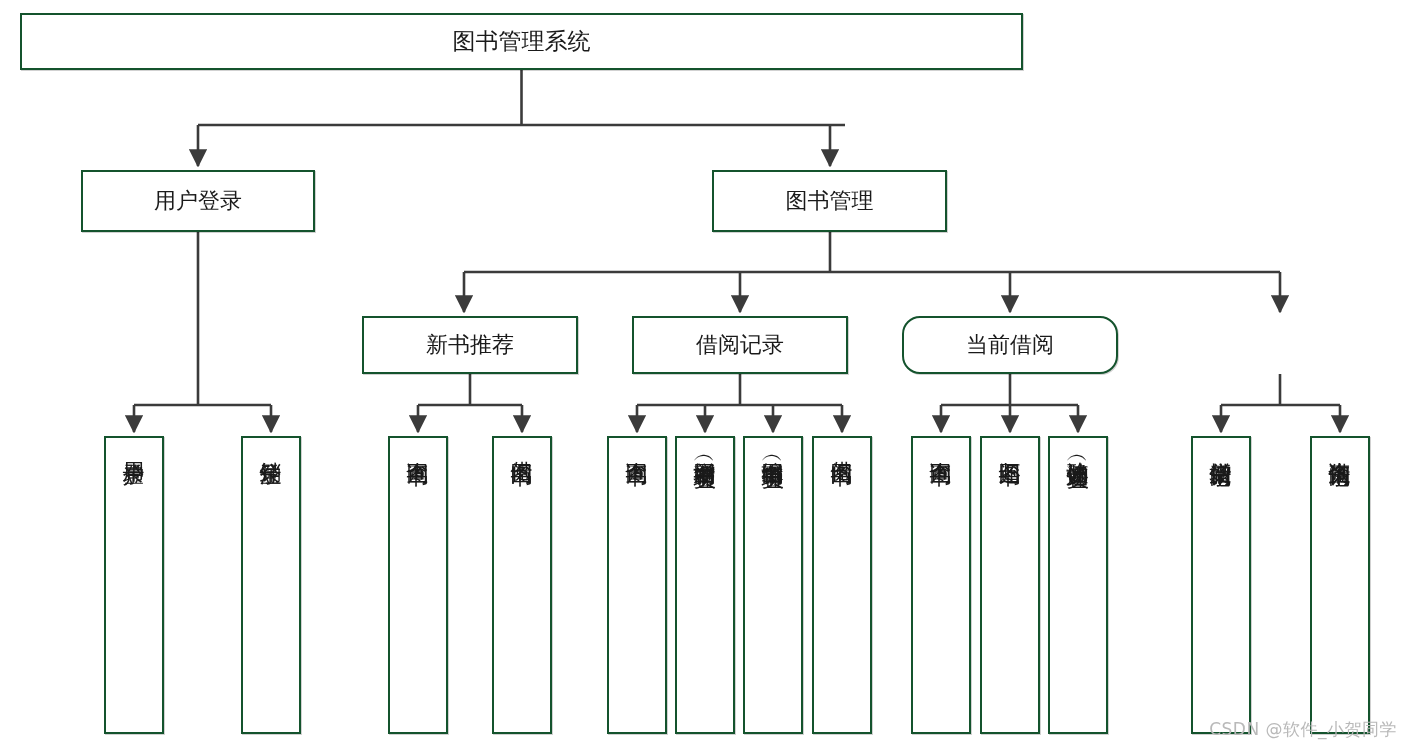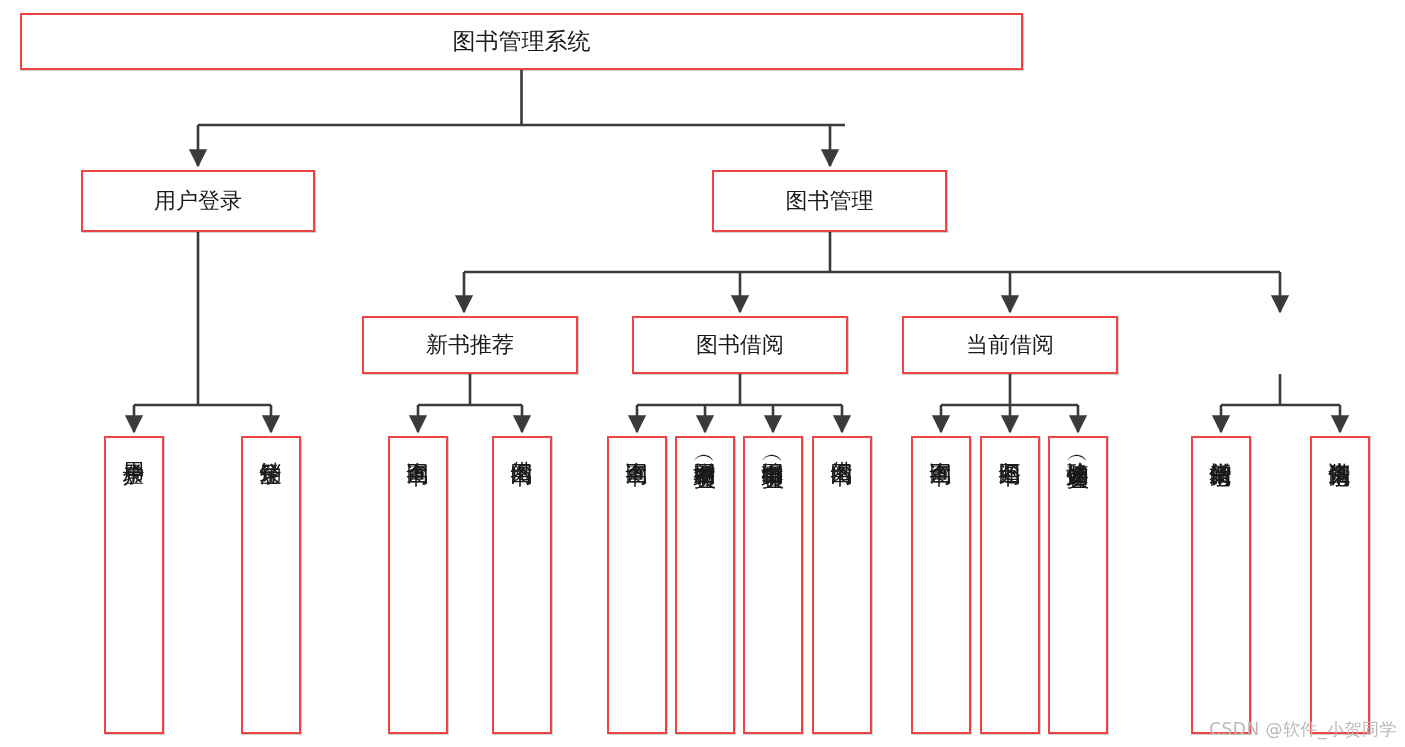--- a/index.html
+++ b/index.html
@@ -22,21 +22,21 @@
     position: absolute;
     left: 0;
     top: 0;
     width: 1405px;
     height: 747px;
     pointer-events: none;
   }
   .node {
     position: absolute;
     box-sizing: border-box;
-    border: 2px solid #ef4444;
+    border: 2px solid #14532d;
     background: #ffffff;
     display: flex;
     align-items: center;
     justify-content: center;
     color: #1a1a1a;
     box-shadow: 1px 1px 0 rgba(0,0,0,0.18);
     font-family: Liberation Serif, serif;
   }
   .node .label {
     display: block;
@@ -139,23 +139,23 @@
     <span class="label">用户登录</span>
   </div>
   <div class="node branch" style="left:712px; top:170px; width:235px; height:62px;">
     <span class="label">图书管理</span>
   </div>
 
   <div class="node branch" style="left:362px; top:316px; width:216px; height:58px;">
     <span class="label">新书推荐</span>
   </div>
   <div class="node branch" style="left:632px; top:316px; width:216px; height:58px;">
-    <span class="label">图书借阅</span>
-  </div>
-  <div class="node branch" style="left:902px; top:316px; width:216px; height:58px;">
+    <span class="label">借阅记录</span>
+  </div>
+  <div class="node branch" style="left:902px; top:316px; width:216px; height:58px;border-radius:18px;">
     <span class="label">当前借阅</span>
   </div>
 
   <div class="node leaf" style="left:104px; top:436px; width:60px; height:298px;">
     <span class="label">用户登录</span>
   </div>
   <div class="node leaf" style="left:241px; top:436px; width:60px; height:298px;">
     <span class="label">注销登录</span>
   </div>
 

